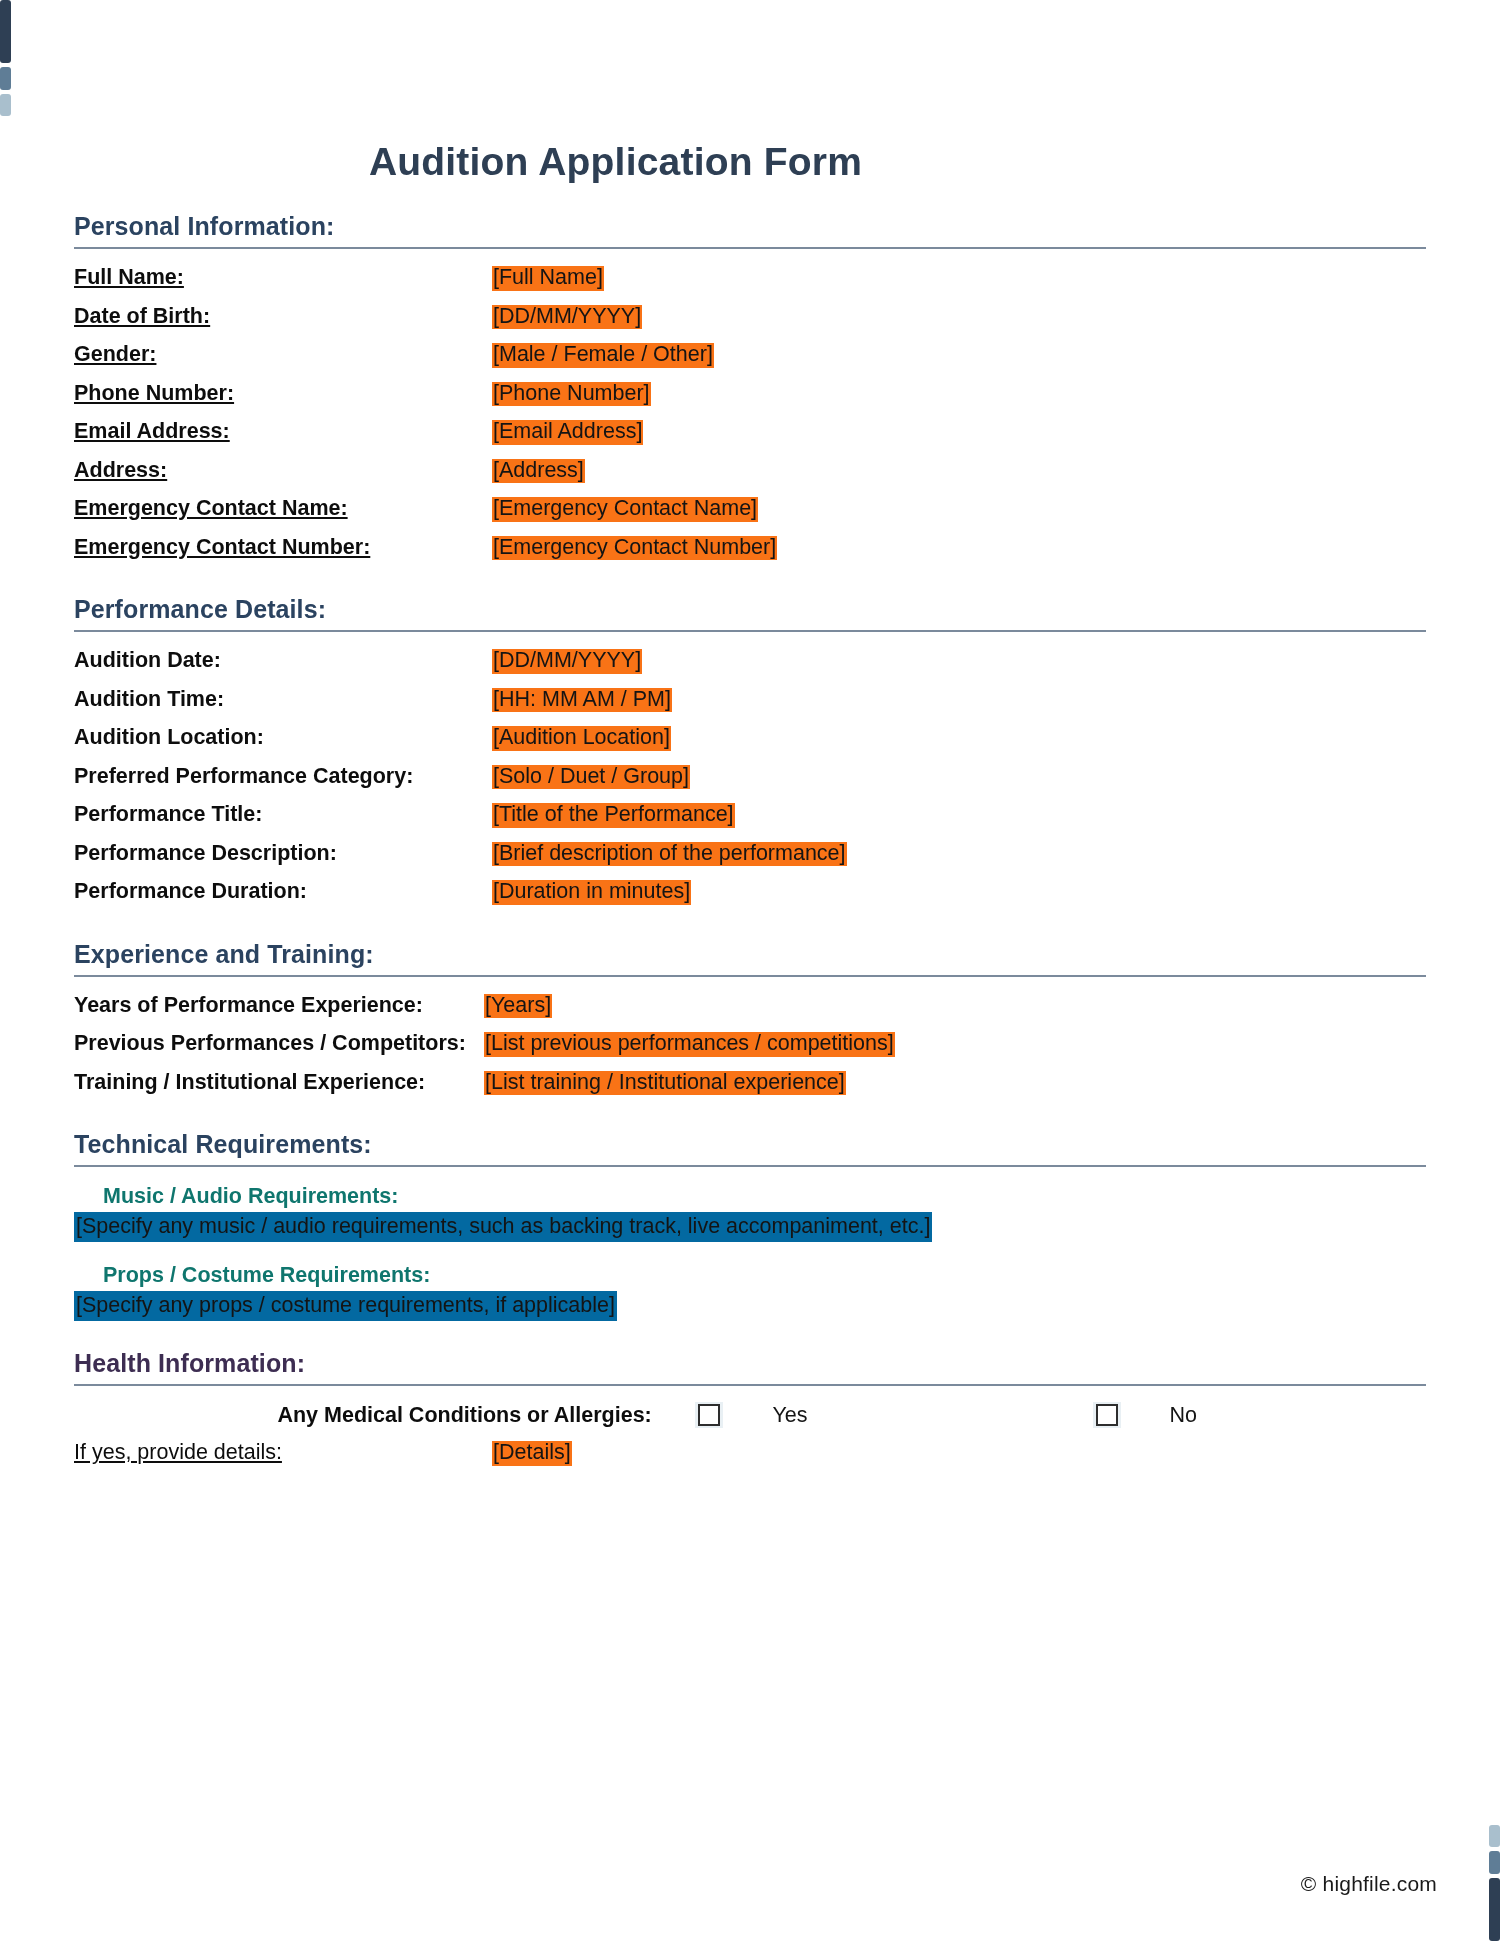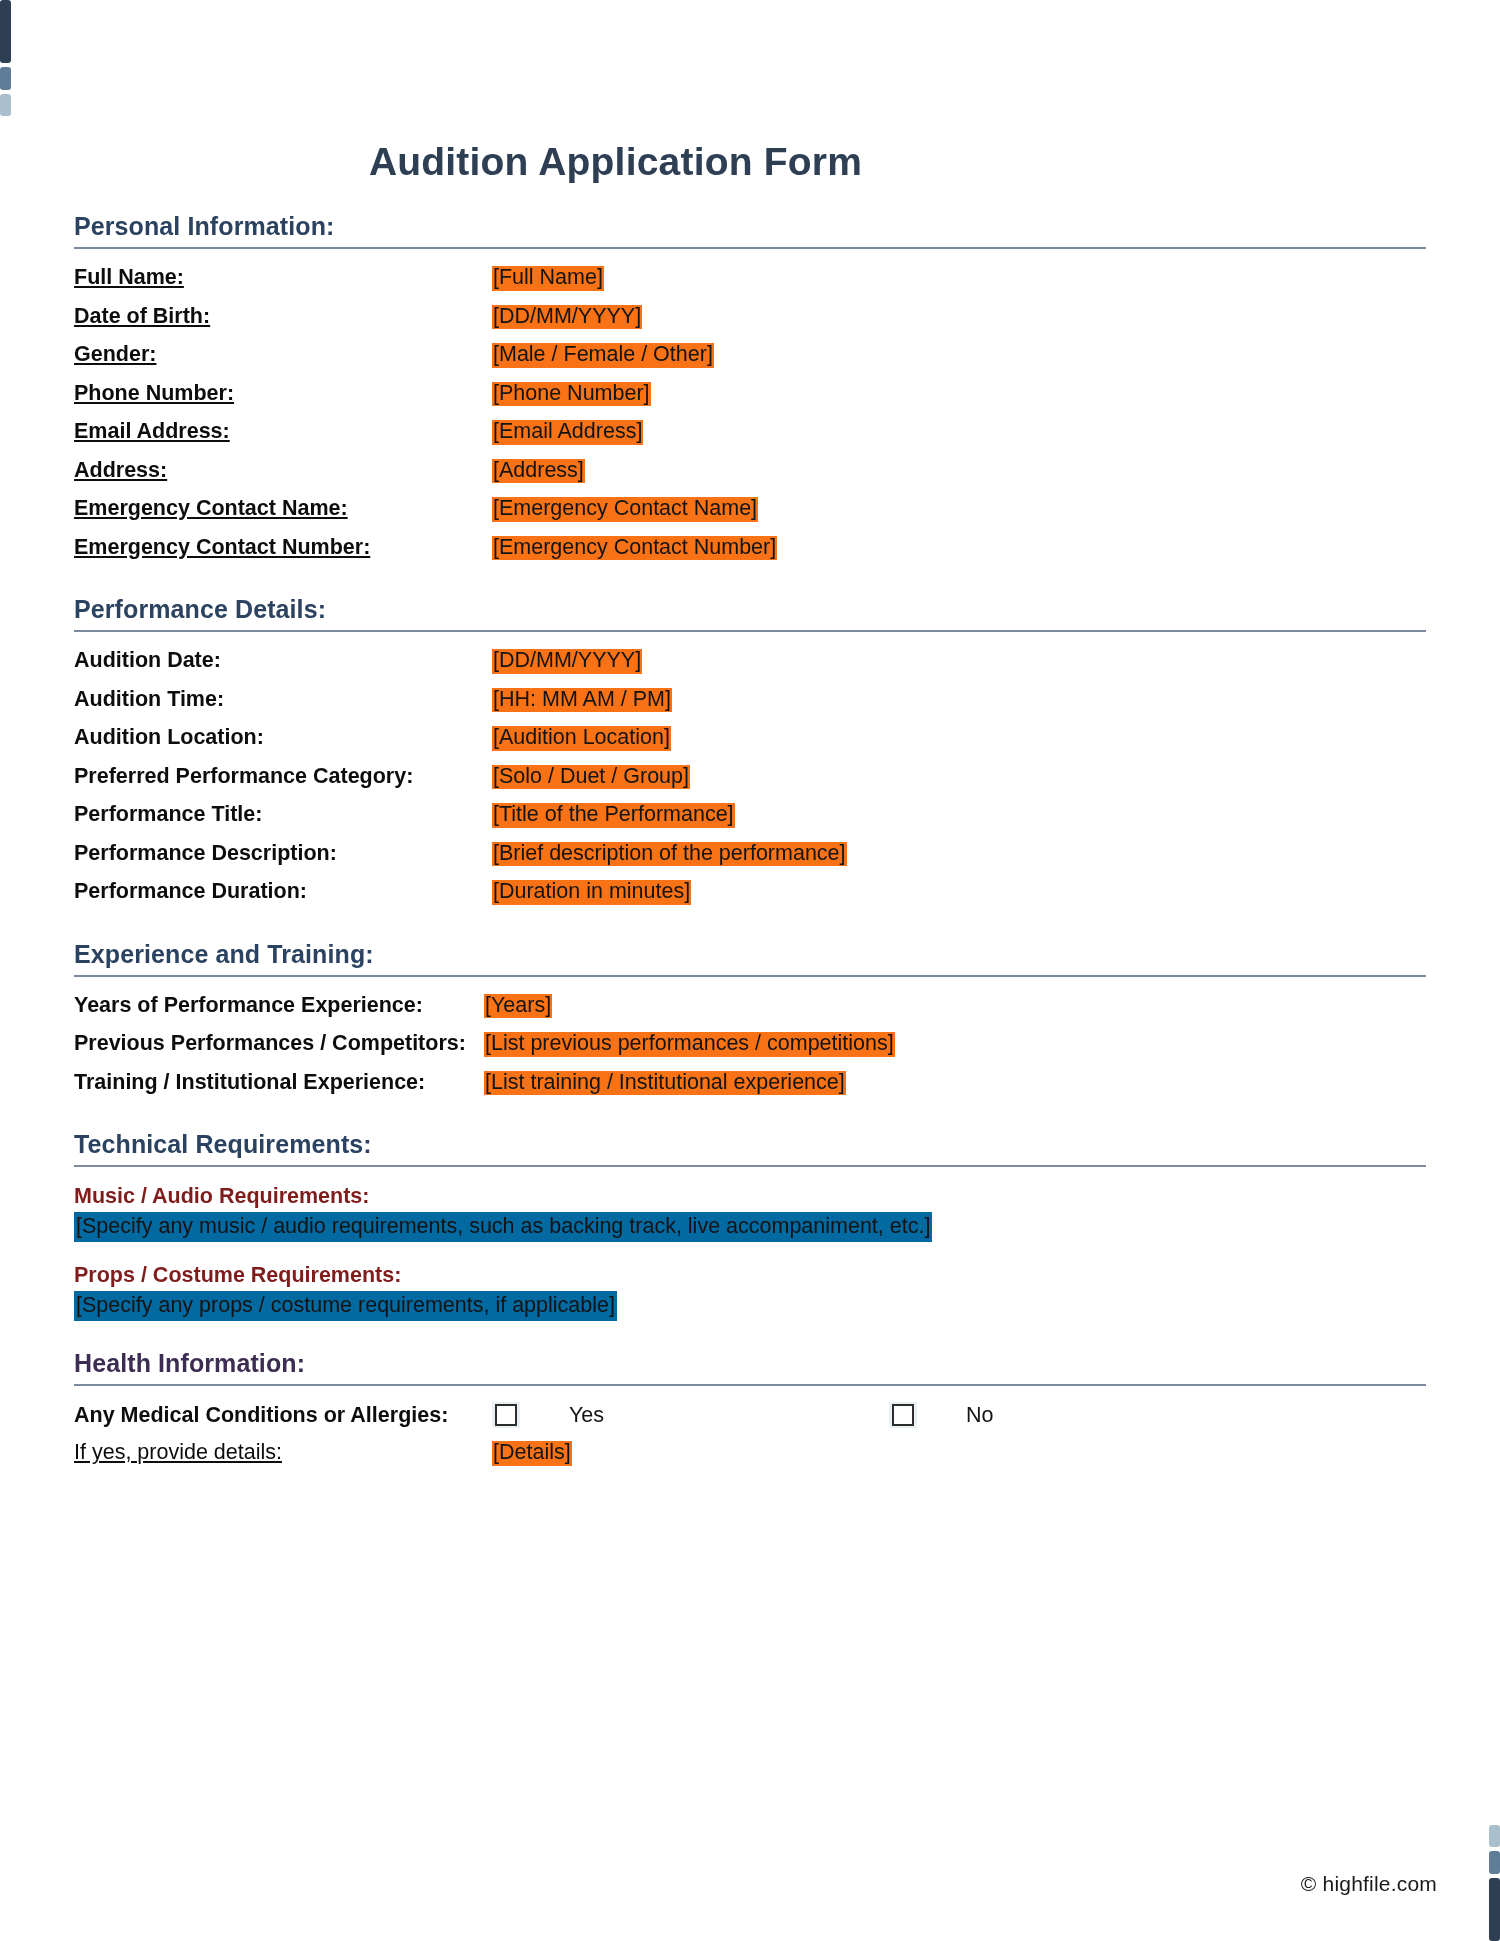--- a/index.html
+++ b/index.html
@@ -97,37 +97,39 @@
 
   
   .col-a .label { width: 418px; text-decoration: underline; }
   .col-b .label { width: 418px; }
   .col-c .label { width: 410px; }
 
   
   .stack-label {
     font-size: 21.5px;
     font-weight: bold;
-    color: #7f1d1d;
+    color: #0f766e;
     padding: 7px 0 3px 0;
+    margin-left: 29px;
   }
   .stack-value {
     font-size: 21.5px;
     color: #141414;
     background: #0369a1;
     display: inline-block;
     padding: 2px 2px 3px 2px;
     margin-bottom: 14px;
   }
 
   
   .check-row {
     display: flex;
     align-items: center;
     padding: 6px 0;
+    justify-content: flex-end;
   }
   .check-row .label { width: 418px; }
   .checkbox-wrap {
     background: #e9f0f4;
     padding: 2px 3px;
     display: inline-flex;
     align-items: center;
   }
   .checkbox {
     width: 18px;

